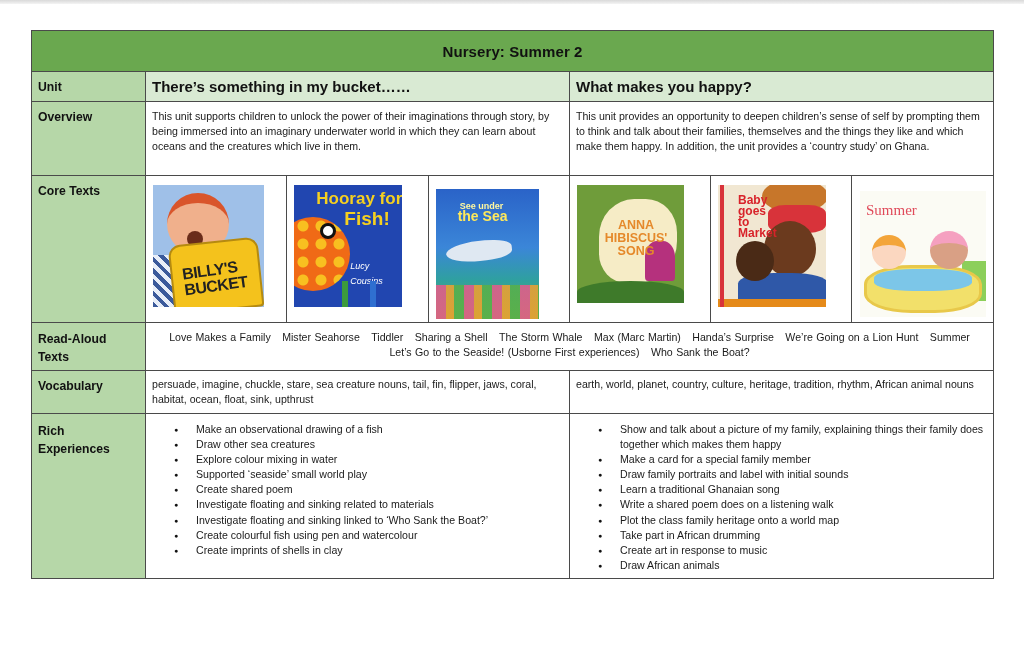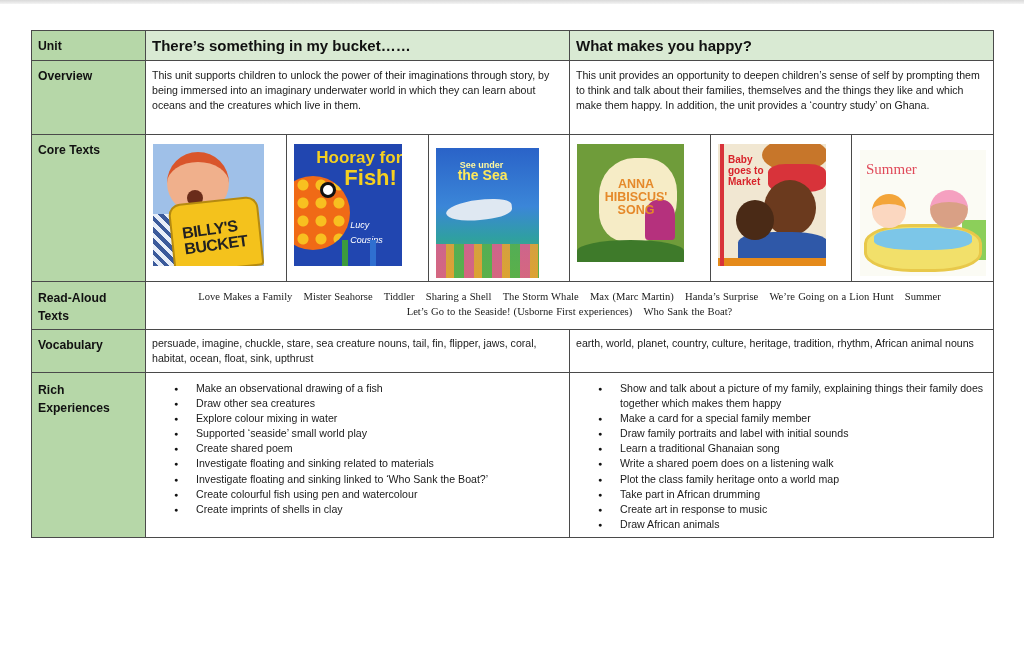--- a/index.html
+++ b/index.html
@@ -37,21 +37,21 @@
   .c-billy { background: #9fc0e8; }
   .c-billy .head { position: absolute; left: 14px; top: 8px; width: 62px; height: 62px; border-radius: 50%; background: #f0b08c; border-top: 10px solid #d9552b; }
   .c-billy .mouth { position: absolute; left: 34px; top: 46px; width: 16px; height: 16px; border-radius: 50%; background: #6a2c1a; }
   .c-billy .bucket { position: absolute; left: 18px; top: 56px; width: 90px; height: 70px; background: #f4c21c; border-radius: 12px 12px 4px 4px; border: 2px solid #b58a10; transform: rotate(-6deg); }
   .c-billy .t { left: 30px; top: 76px; color: #222; font-size: 16px; line-height: 16px; transform: rotate(-8deg); letter-spacing: -0.5px; }
   .c-billy .check { position: absolute; left: 0; top: 70px; width: 22px; height: 52px; background: repeating-linear-gradient(45deg, #3b5a9b 0 4px, #e8eef8 4px 8px); }
 
   
   .c-fish { background: #2146b0; }
   .c-fish .t1 { left: 22px; top: 6px; color: #f5d020; font-size: 17px; }
-  .c-fish .t2 { left: 50px; top: 26px; color: #f5d020; font-size: 22px; }
+  .c-fish .t2 { left: 50px; top: 26px; color: #f5d020; font-size: 19px; }
   .c-fish .body { position: absolute; left: -18px; top: 32px; width: 74px; height: 74px; border-radius: 50%; background: #f06a16; background-image: radial-gradient(#f8c020 5px, transparent 6px); background-size: 18px 18px; }
   .c-fish .eye { position: absolute; left: 26px; top: 38px; width: 16px; height: 16px; border-radius: 50%; background: #fff; border: 3px solid #111; }
   .c-fish .t3 { left: 56px; top: 74px; color: #fff; font-size: 9px; font-weight: normal; font-style: italic; }
   .c-fish .plant { position: absolute; bottom: 0; width: 6px; height: 26px; background: #3c9a3c; }
 
   
   .c-sea { background: linear-gradient(#2a63c8 0%, #3b86d8 45%, #2fa0a0 70%, #6ab048 100%); width: 103px; height: 130px; }
   .c-sea .t1 { left: 24px; top: 10px; color: #fff8a0; font-size: 9px; }
   .c-sea .t2 { left: 22px; top: 20px; color: #ffe95a; font-size: 14px; }
   .c-sea .shark { position: absolute; left: 10px; top: 52px; width: 66px; height: 20px; background: #dfe8f2; border-radius: 50% 40% 40% 50%; transform: rotate(-6deg); }
@@ -59,21 +59,21 @@
 
   
   .c-anna { background: #6f9c3a; width: 107px; height: 118px; }
   .c-anna .cream { position: absolute; left: 22px; top: 14px; width: 78px; height: 84px; background: #f6ecc6; border-radius: 45% 40% 50% 35%; }
   .c-anna .t { left: 26px; top: 34px; color: #e5892a; font-size: 12.5px; line-height: 13px; text-align: center; width: 66px; }
   .c-anna .girl { position: absolute; left: 68px; top: 56px; width: 30px; height: 40px; background: #b5317d; border-radius: 40% 40% 10% 10%; }
   .c-anna .leaf { position: absolute; left: 0; bottom: 0; width: 100%; height: 22px; background: #3e7a2a; border-radius: 50% 50% 0 0; }
 
   
   .c-baby { background: #f1e7d2; width: 108px; height: 122px; }
-  .c-baby .t { left: 10px; top: 10px; color: #d8232a; font-size: 10px; line-height: 11px; }
+  .c-baby .t { left: 20px; top: 10px; color: #d8232a; font-size: 12px; line-height: 11px; }
   .c-baby .basket { position: absolute; left: 44px; top: -6px; width: 66px; height: 34px; background: #c7762a; border-radius: 50%; }
   .c-baby .wrap { position: absolute; left: 50px; top: 20px; width: 58px; height: 28px; background: #d8333a; border-radius: 30%; }
   .c-baby .mum { position: absolute; left: 46px; top: 36px; width: 52px; height: 56px; background: #6b3a1e; border-radius: 50%; }
   .c-baby .child { position: absolute; left: 18px; top: 56px; width: 38px; height: 40px; background: #4a2a16; border-radius: 50%; }
   .c-baby .dress { position: absolute; left: 20px; bottom: 8px; width: 90px; height: 26px; background: #2f58a8; border-radius: 40% 40% 0 0; }
   .c-baby .strip { position: absolute; left: 0; bottom: 0; width: 100%; height: 8px; background: #e58a1a; }
   .c-baby .side { position: absolute; left: 2px; top: 0; width: 4px; height: 100%; background: #d8333a; }
 
   
   .c-summer { background: #fbfbf4; width: 126px; height: 126px; }
@@ -81,36 +81,39 @@
   .c-summer .pool { position: absolute; left: 4px; top: 74px; width: 118px; height: 48px; background: #f2e06a; border-radius: 40%; border: 3px solid #e8c84a; }
   .c-summer .water { position: absolute; left: 14px; top: 78px; width: 98px; height: 22px; background: #7cc6e8; border-radius: 40%; }
   .c-summer .kid1 { position: absolute; left: 12px; top: 44px; width: 34px; height: 34px; border-radius: 50%; background: #fbd7c0; border-top: 10px solid #f3a53a; }
   .c-summer .kid2 { position: absolute; left: 70px; top: 40px; width: 38px; height: 38px; border-radius: 50%; background: #d9a085; border-top: 12px solid #f5a0c0; }
   .c-summer .grass { position: absolute; right: 0; top: 70px; width: 24px; height: 40px; background: #8ccf5a; }
 
   ul.bullets { list-style: none; padding-left: 22px; }
   ul.bullets li { position: relative; padding-left: 22px; line-height: 15.1px; }
   ul.bullets li::before { content: "\25CF"; position: absolute; left: 0; top: 0; font-size: 7px; color: #111; }
 
-  .readaloud { text-align: center; padding: 7px 4px 4px 4px; word-spacing: 0.5px; font-family: Liberation Serif, serif; }
+  .readaloud { text-align: center; padding: 7px 4px 4px 4px; word-spacing: 0.5px; }
   .readaloud span.item { margin: 0 4px; }
 </style>
 </head>
 <body>
 
 <div class="topbar"></div>
 
 <table class="plan">
   <colgroup>
     <col style="width:114px">
     <col style="width:424px">
     <col style="width:424px">
   </colgroup>
 
   <tbody>
+      <tr>
+    <td colspan="3" class="title-cell">Nursery: Summer 2</td>
+  </tr>
 
   <tr style="height:30px">
     <td class="label unit-label" style="padding-top:6px;">Unit</td>
     <td class="unit-row">There’s something in my bucket……</td>
     <td class="unit-row">What makes you happy?</td>
   </tr>
 
   <tr style="height:74px">
     <td class="label">Overview</td>
     <td class="cell">This unit supports children to unlock the power of their imaginations through story, by being immersed into an imaginary underwater world in which they can learn about oceans and the creatures which live in them.</td>

